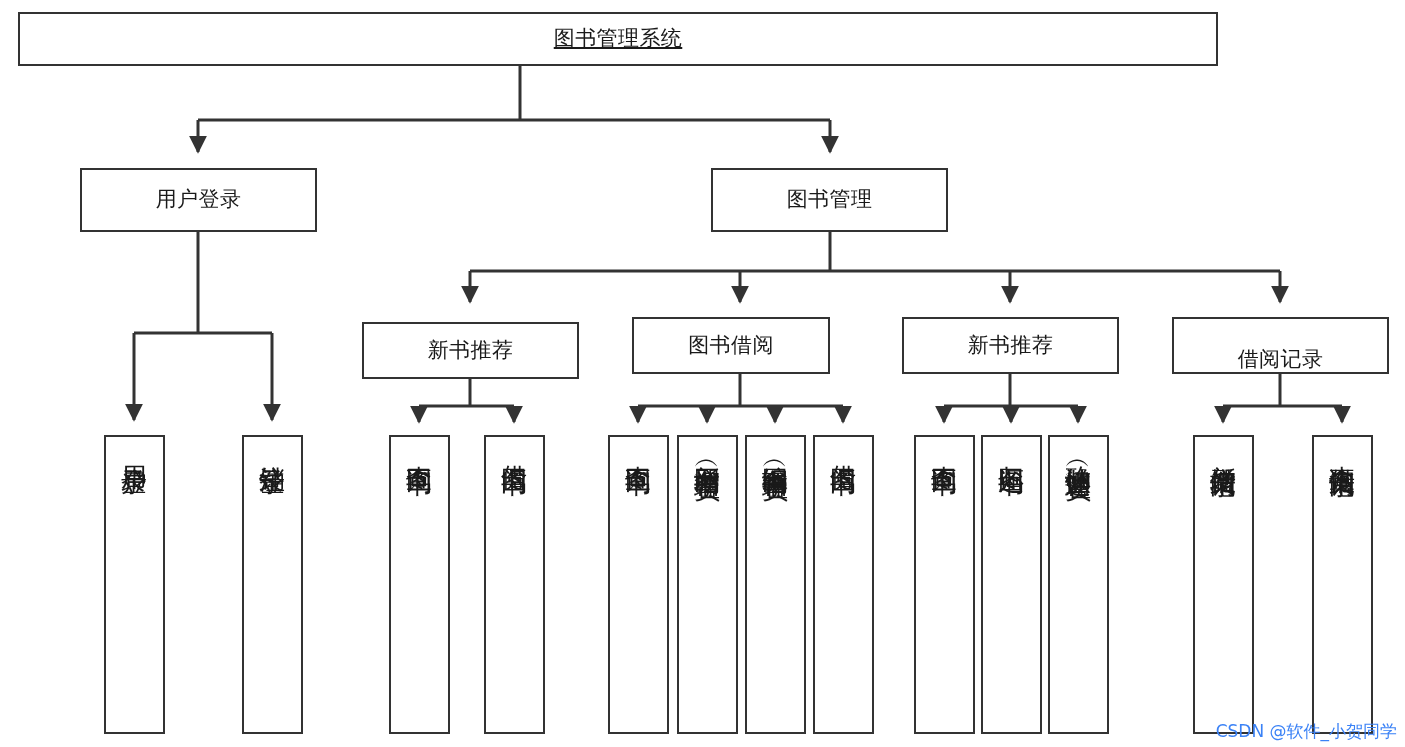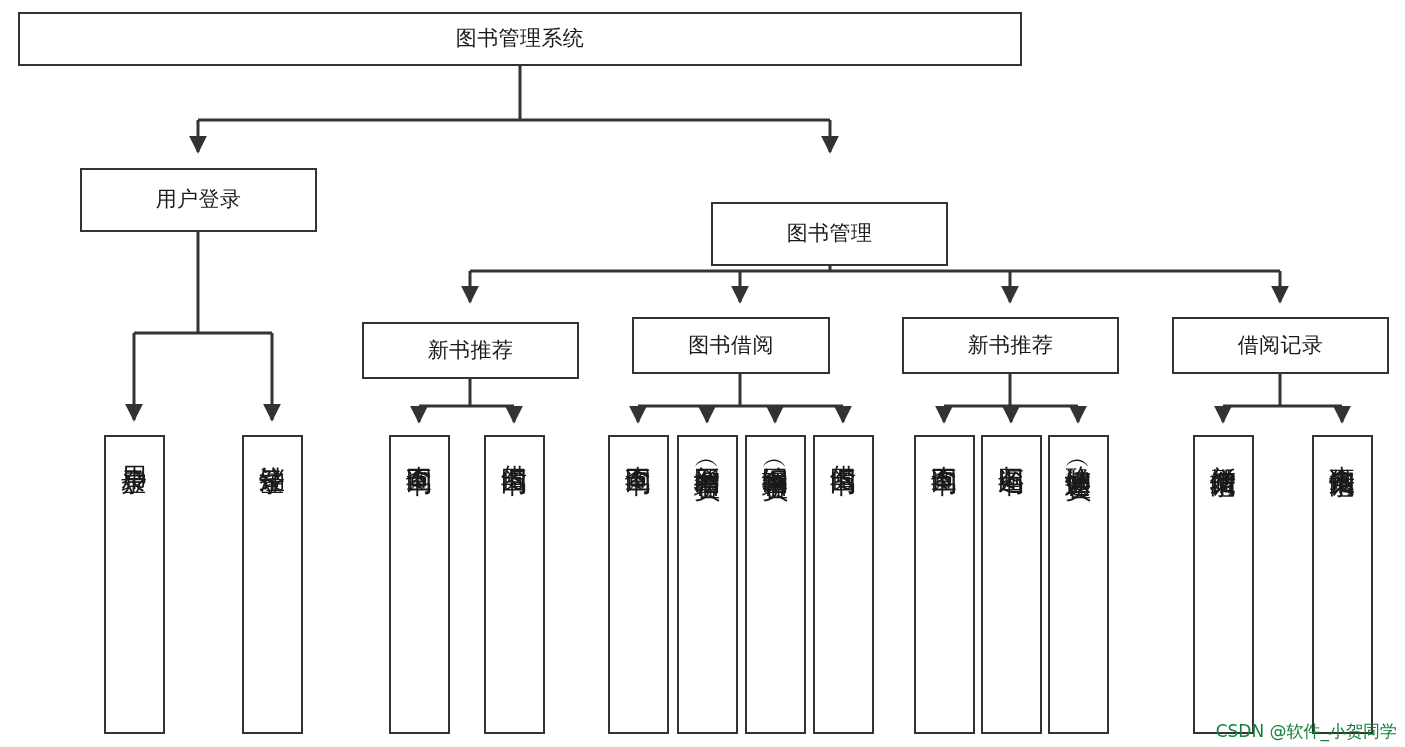--- a/index.html
+++ b/index.html
@@ -56,21 +56,21 @@
     font-size: 26px;
     letter-spacing: 0.06em;
     line-height: 1;
     white-space: nowrap;
   }
   #watermark {
     position: absolute;
     right: 8px;
     bottom: 4px;
     font-size: 17px;
-    color: #15803d;
+    color: #3b82f6;
     white-space: nowrap;
     z-index: 5;
     font-family: "DejaVu Sans", "Liberation Sans", sans-serif;
   }
 </style>
 </head>
 <body>
 
 <div id="diagram-root">
 
@@ -117,41 +117,41 @@
       <path d="M 1011 406 L 1011 422" marker-end="url(#arrow)"></path>
       <path d="M 1078 406 L 1078 422" marker-end="url(#arrow)"></path>
 
       <path d="M 1280 374 L 1280 406"></path>
       <path d="M 1223 406 L 1342 406"></path>
       <path d="M 1223 406 L 1223 422" marker-end="url(#arrow)"></path>
       <path d="M 1342 406 L 1342 422" marker-end="url(#arrow)"></path>
     </g>
   </svg>
 
-  <div class="node horiz" style="left:18px; top:12px; width:1004px; height:54px;">
+  <div class="node horiz" style="left:18px; top:12px; width:1200px; height:54px;text-decoration:underline;">
     <span class="node-label">图书管理系统</span>
   </div>
 
   <div class="node horiz" style="left:80px; top:168px; width:237px; height:64px;">
     <span class="node-label">用户登录</span>
   </div>
-  <div class="node horiz" style="left:711px; top:168px; width:237px; height:64px;margin-top:34px;">
+  <div class="node horiz" style="left:711px; top:168px; width:237px; height:64px;">
     <span class="node-label">图书管理</span>
   </div>
 
   <div class="node horiz" style="left:362px; top:322px; width:217px; height:57px;">
     <span class="node-label">新书推荐</span>
   </div>
   <div class="node horiz" style="left:632px; top:317px; width:198px; height:57px;">
     <span class="node-label">图书借阅</span>
   </div>
   <div class="node horiz" style="left:902px; top:317px; width:217px; height:57px;">
     <span class="node-label">新书推荐</span>
   </div>
-  <div class="node horiz" style="left:1172px; top:317px; width:217px; height:57px;">
+  <div class="node horiz" style="left:1172px; top:317px; width:217px; height:57px;align-items:flex-end;">
     <span class="node-label">借阅记录</span>
   </div>
 
   <div class="node vert" style="left:104px; top:435px; width:61px; height:299px;">
     <span class="node-label">用户登录</span>
   </div>
   <div class="node vert" style="left:242px; top:435px; width:61px; height:299px;">
     <span class="node-label">注销登录</span>
   </div>
 

